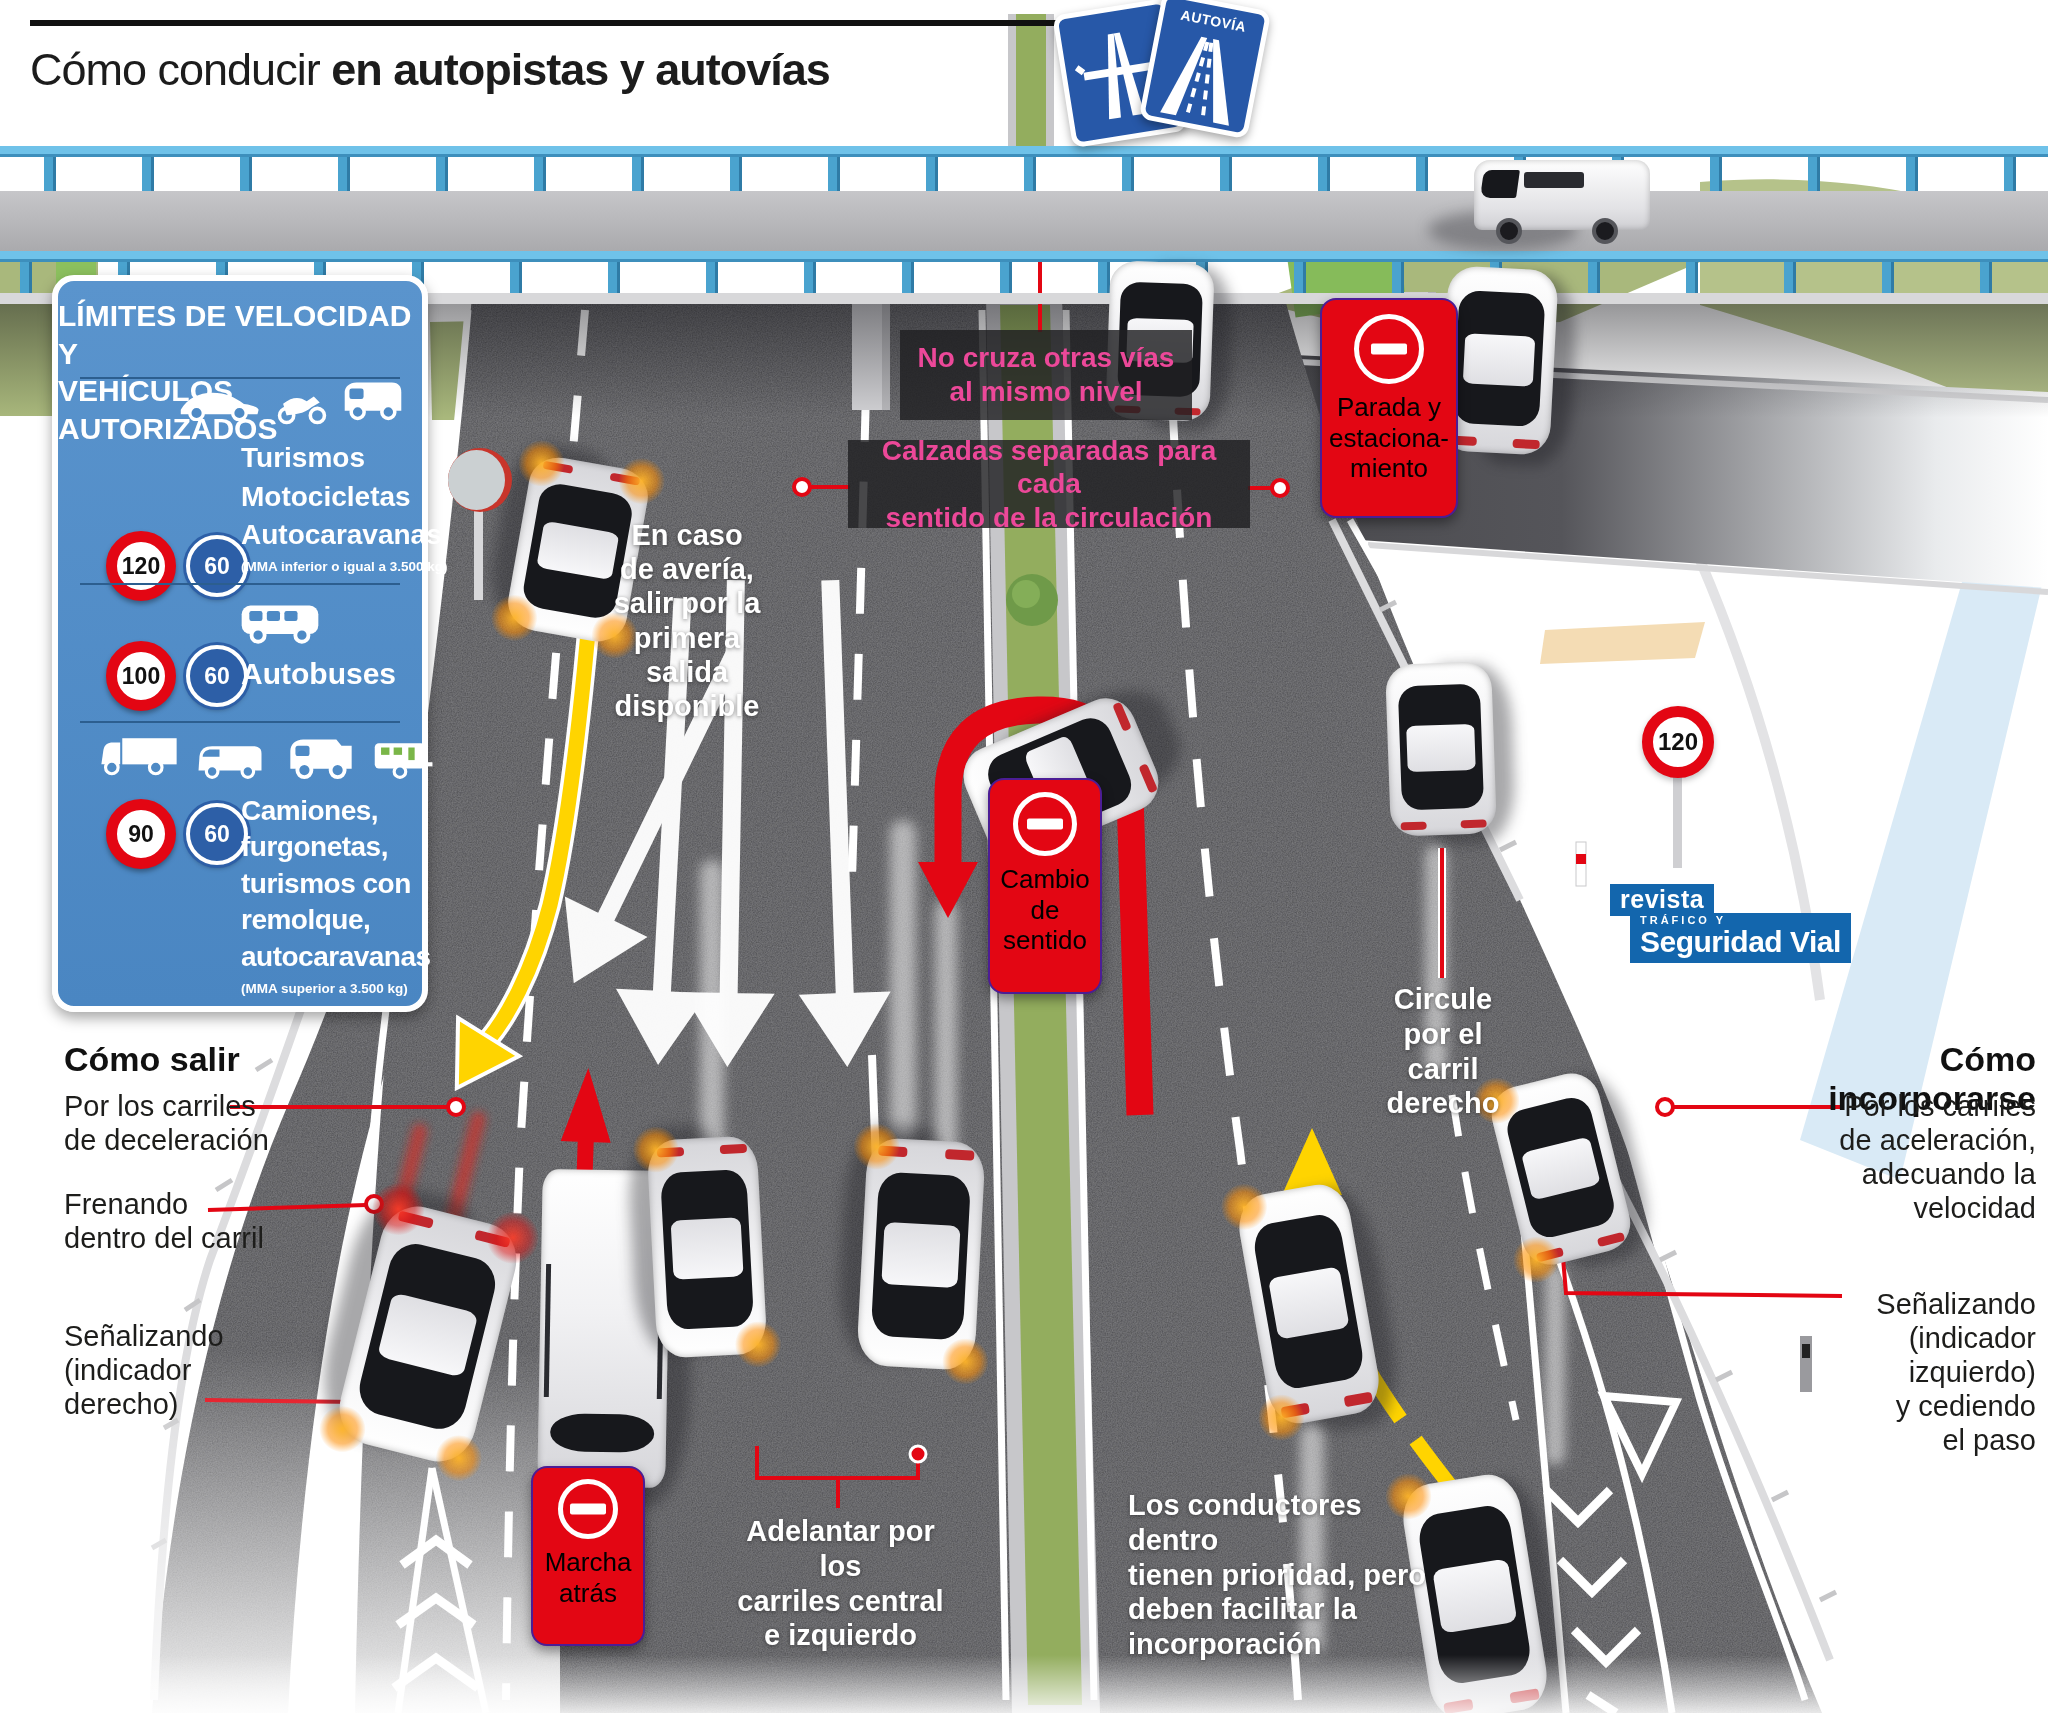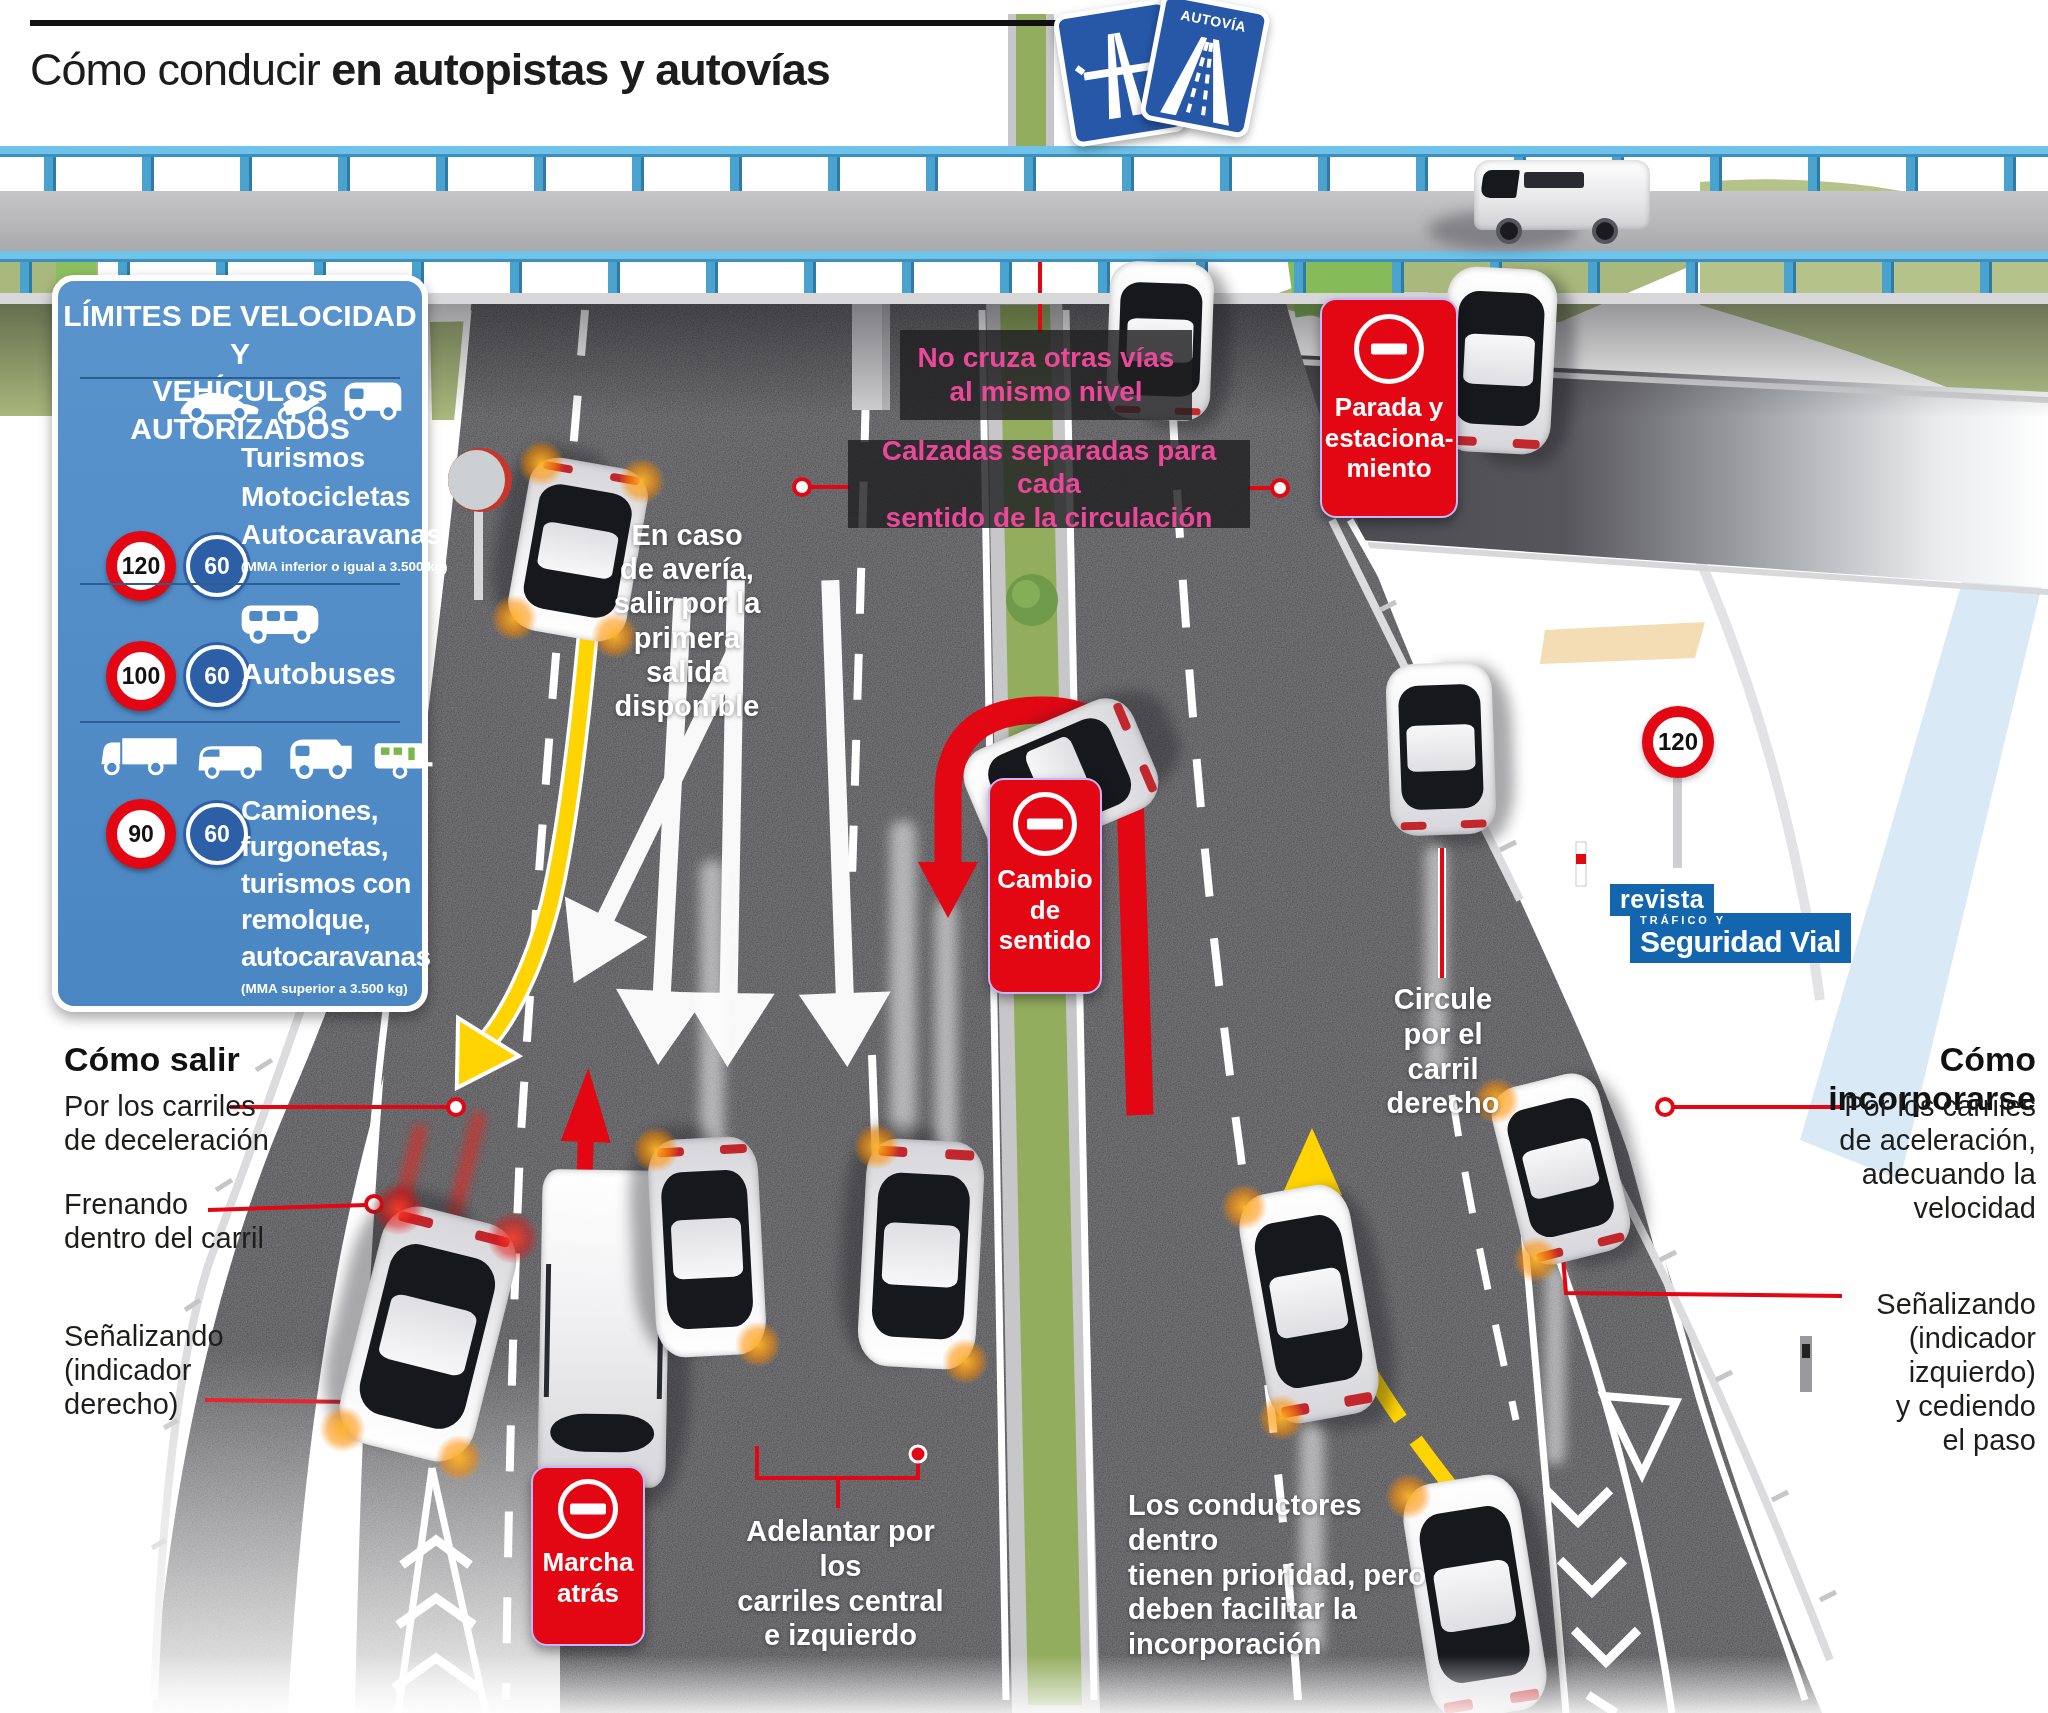--- a/index.html
+++ b/index.html
@@ -52,35 +52,35 @@
           background:radial-gradient(circle, rgba(255,60,40,.9) 0%, rgba(225,20,20,.5) 45%, rgba(225,20,20,0) 72%); }
 
   
   .van .bd { border-radius:12% / 7%; }
   .van .vg { position:absolute; left:9%; right:9%; top:77%; height:12%; background:#17181c; border-radius:40% / 60%; }
   .van .vs { position:absolute; top:30%; height:42%; width:4%; background:#2a2b30; }
 
   
   .roadlabel { position:absolute; background:rgba(32,32,34,.82); color:#ec4899; font-weight:bold;
                display:flex; align-items:center; justify-content:center; text-align:center; }
-  .redsign { position:absolute; background:#e30613; border-radius:16px; color:#ffffff; font-weight:bold;
-             text-align:center; box-shadow:0 5px 12px rgba(0,0,0,.4); border:2px solid #c4b5fd; }
+  .redsign { position:absolute; background:#e30613; border-radius:16px; color:#000000; font-weight:normal;
+             text-align:center; box-shadow:0 5px 12px rgba(0,0,0,.4); border:2px solid #4c1d95; }
   .prohib { width:66px; height:66px; border:5px solid #fff; border-radius:50%; margin:14px auto 8px; position:relative; }
   .prohib::after { content:""; position:absolute; left:50%; top:50%; transform:translate(-50%,-50%);
                    width:36px; height:11px; background:#fff; border-radius:2px; }
   .wtext { position:absolute; color:#fff; font-weight:bold; text-align:center;
            text-shadow:0 1px 4px rgba(0,0,0,.45); }
   .ann  { position:absolute; color:#1d1d1b; font-size:29px; line-height:1.17; }
   .annh { position:absolute; color:#111; font-size:34px; font-weight:800; }
 
   
   #speed-panel { position:absolute; left:52px; top:275px; width:376px; height:737px;
                  background:linear-gradient(180deg,#5a94cd,#4a86c2); border:6px solid #fff; border-radius:22px;
                  box-shadow:0 6px 14px rgba(0,0,0,.35); color:#fff; }
-  #speed-panel .ptitle { position:absolute; left:0; right:0; top:16px; text-align:center;
+  #speed-panel .ptitle { position:absolute; left:0; right:0; top:16px; 
                  font-size:30px; font-weight:800; line-height:1.25; }
   .pdiv { position:absolute; left:22px; right:22px; height:2px; background:#2c5e8f; }
   .s-red { position:absolute; width:70px; height:70px; border-radius:50%; background:#fff; border:11px solid #e30613;
            color:#111; font-weight:800; font-size:23px; display:flex; align-items:center; justify-content:center;
            box-shadow:0 3px 5px rgba(0,0,0,.35); }
   .s-blue { position:absolute; width:62px; height:62px; border-radius:50%; background:#2d5fa7; border:4px solid #fff;
            box-shadow:0 0 0 3px #2d5fa7, 0 3px 5px rgba(0,0,0,.35); color:#fff; font-weight:800; font-size:23px;
            display:flex; align-items:center; justify-content:center; }
   .veh { position:absolute; font-weight:800; color:#fff; }
   .vnote { position:absolute; font-weight:bold; color:#fff; font-size:13.5px; white-space:nowrap; }

